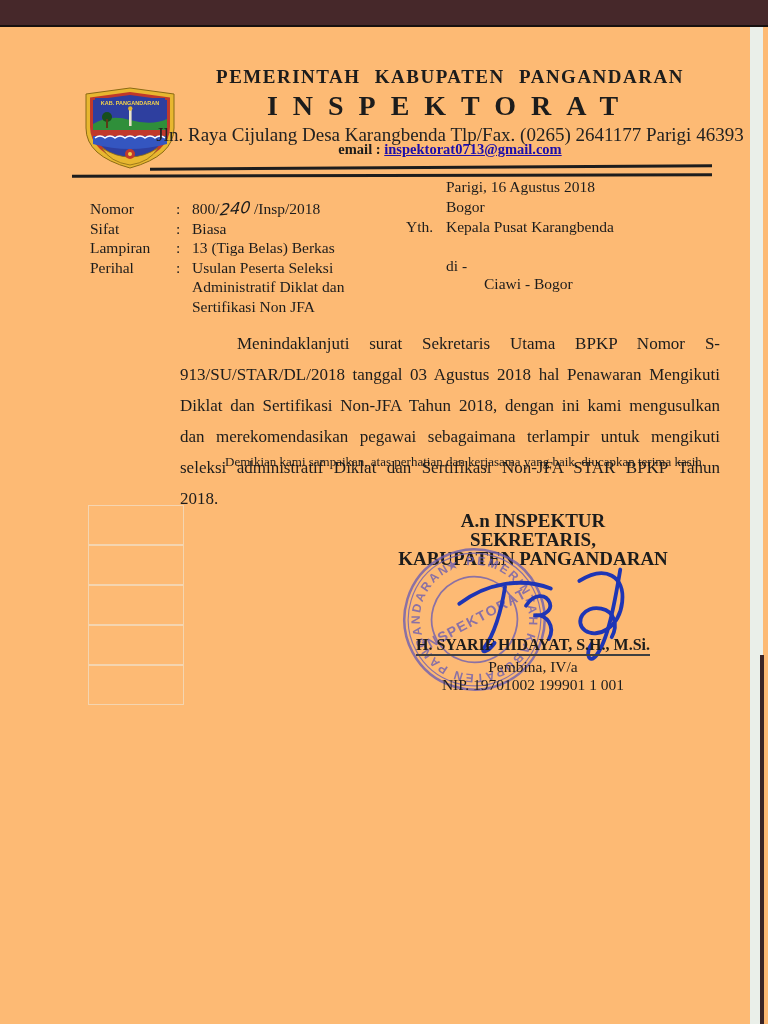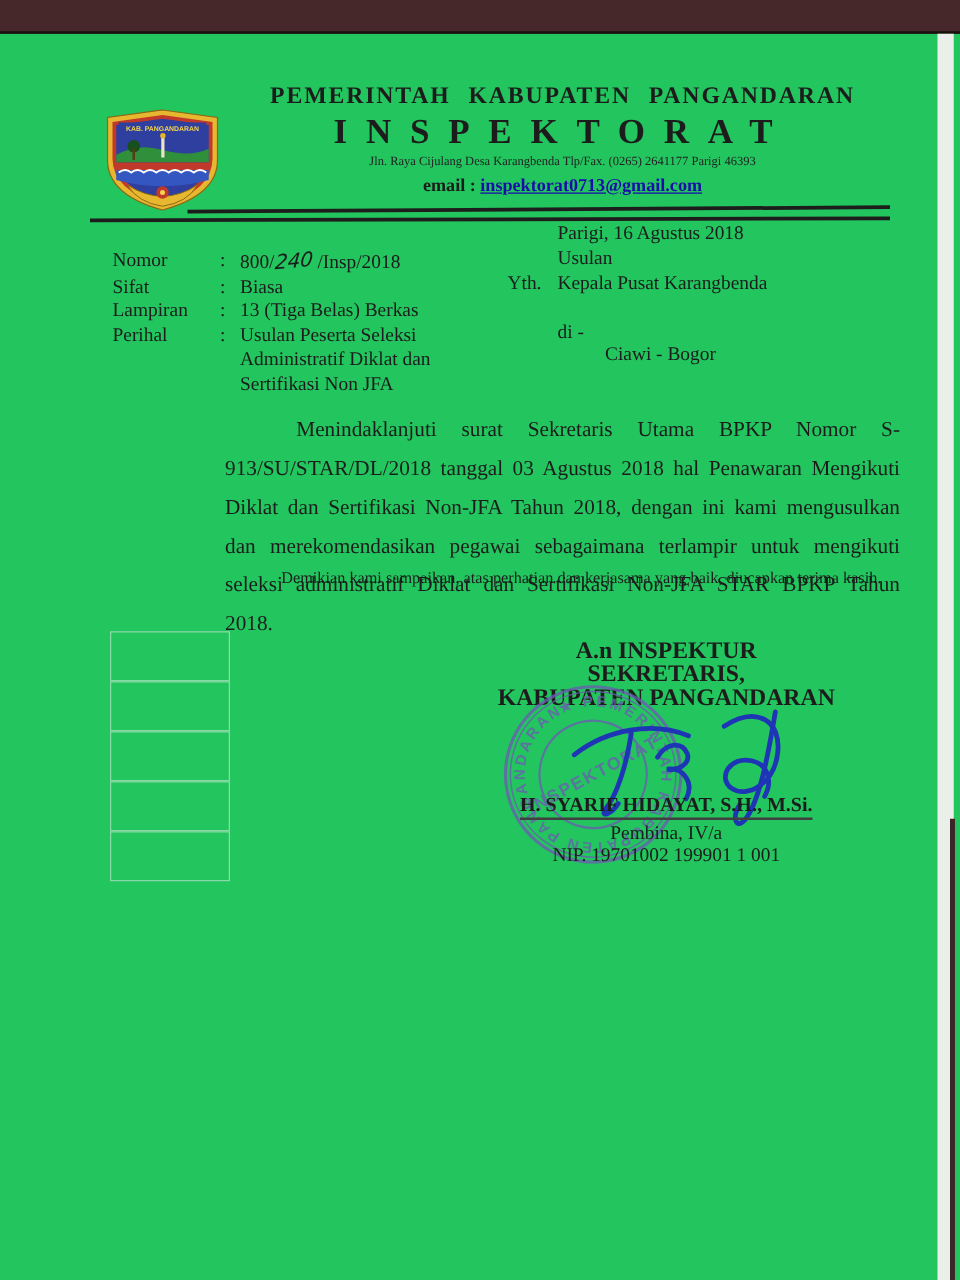--- a/index.html
+++ b/index.html
@@ -1,30 +1,30 @@
 <!DOCTYPE html>
 <html><head>
 <meta charset="utf-8">
 <style>
   html,body{margin:0;padding:0;background:#ffffff;}
-  .page{position:relative;width:768px;height:1024px;background:#22c55e;overflow:hidden;
+  .page{position:relative;width:768px;height:1024px;background:#fdba74;overflow:hidden;
         font-family:"Liberation Serif","DejaVu Serif",serif;color:#1c1c1c;}
   
   .top-bar{position:absolute;left:0;top:0;width:768px;height:25px;background:#46282a;
            border-bottom:2px solid #17100f;}
   .right-pale-strip{position:absolute;right:5px;top:27px;bottom:0;width:13px;background:#eaefe9;}
   .right-dark-strip{position:absolute;right:4px;top:655px;bottom:0;width:4px;background:#3c2526;}
   .ghost-table{position:absolute;left:88px;top:505px;width:96px;height:205px;opacity:.5;}
   .ghost-table div{border:1px solid #edf0ed;height:38px;}
   
   .hdr-gov{position:absolute;left:170px;top:66px;width:560px;text-align:center;
            font-weight:bold;font-size:19px;letter-spacing:1.5px;word-spacing:8px;}
   .hdr-office{position:absolute;left:170px;top:90px;width:560px;text-align:center;
            font-weight:bold;font-size:28px;letter-spacing:15px;}
-  .hdr-addr{position:absolute;left:150px;top:124px;width:600px;text-align:center;font-size:10px;color:#222;}
+  .hdr-addr{position:absolute;left:150px;top:124px;width:600px;text-align:center;font-size:19px;color:#222;}
   .hdr-email{position:absolute;left:150px;top:141px;width:600px;text-align:center;
            font-size:14.5px;font-weight:bold;}
   .hdr-email a{color:#1a0dab;text-decoration:underline;}
   .logo{position:absolute;left:80px;top:86px;width:100px;height:84px;}
   .rule1{position:absolute;left:150px;top:166px;width:562px;height:2.5px;background:#1d1d1d;transform:rotate(-0.35deg);}
   .rule2{position:absolute;left:72px;top:174px;width:640px;height:2.5px;background:#1d1d1d;transform:rotate(-0.15deg);}
   
   .meta{position:absolute;left:90px;top:199px;display:grid;grid-template-columns:86px 16px 230px;
         font-size:15.5px;line-height:19.5px;}
   .handwritten{font-family:"DejaVu Sans",sans-serif;font-style:italic;display:inline-block;
@@ -116,21 +116,21 @@
     <span></span>
       <span></span>
     <span>Administratif Diklat dan</span>
 
     <span></span>
       <span></span>
     <span>Sertifikasi Non JFA</span>
   </div>
 
   <div class="place-date">Parigi,  16 Agustus 2018</div>
-  <div class="kepada">Usulan</div>
+  <div class="kepada">Bogor</div>
   <div class="yth">Yth.</div>
   <div class="rcpt1">Kepala Pusat Karangbenda</div>
   <div class="rcpt3">di -</div>
   <div class="rcpt-city">Ciawi - Bogor</div>
 
   <p class="para1">Menindaklanjuti surat Sekretaris Utama BPKP Nomor S-913/SU/STAR/DL/2018 tanggal 03 Agustus 2018 hal Penawaran Mengikuti Diklat dan Sertifikasi Non-JFA Tahun 2018, dengan ini kami mengusulkan dan merekomendasikan pegawai sebagaimana terlampir untuk mengikuti seleksi administratif Diklat dan Sertifikasi Non-JFA STAR BPKP Tahun 2018.</p>
   <p class="para2">Demikian kami sampaikan, atas perhatian dan kerjasama yang baik, diucapkan terima kasih.</p>
 
   <div class="sig-head">
     <div>A.n INSPEKTUR</div>

